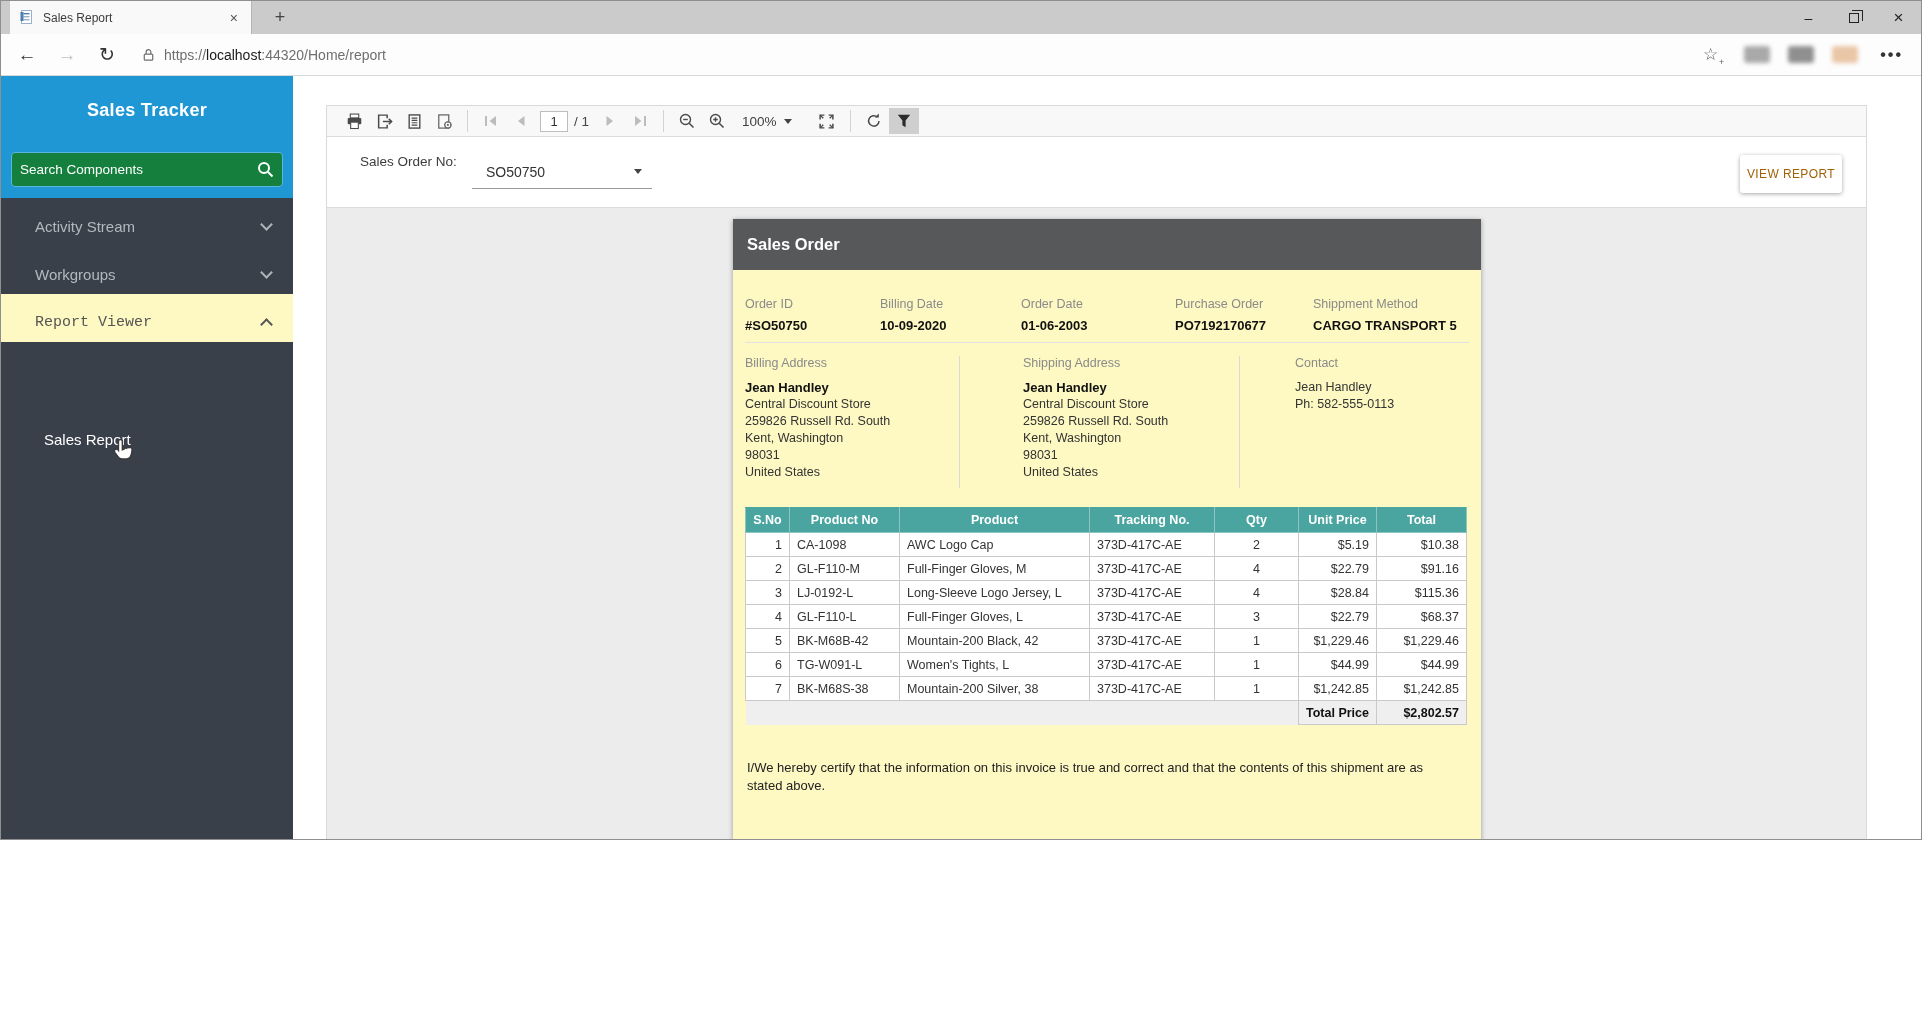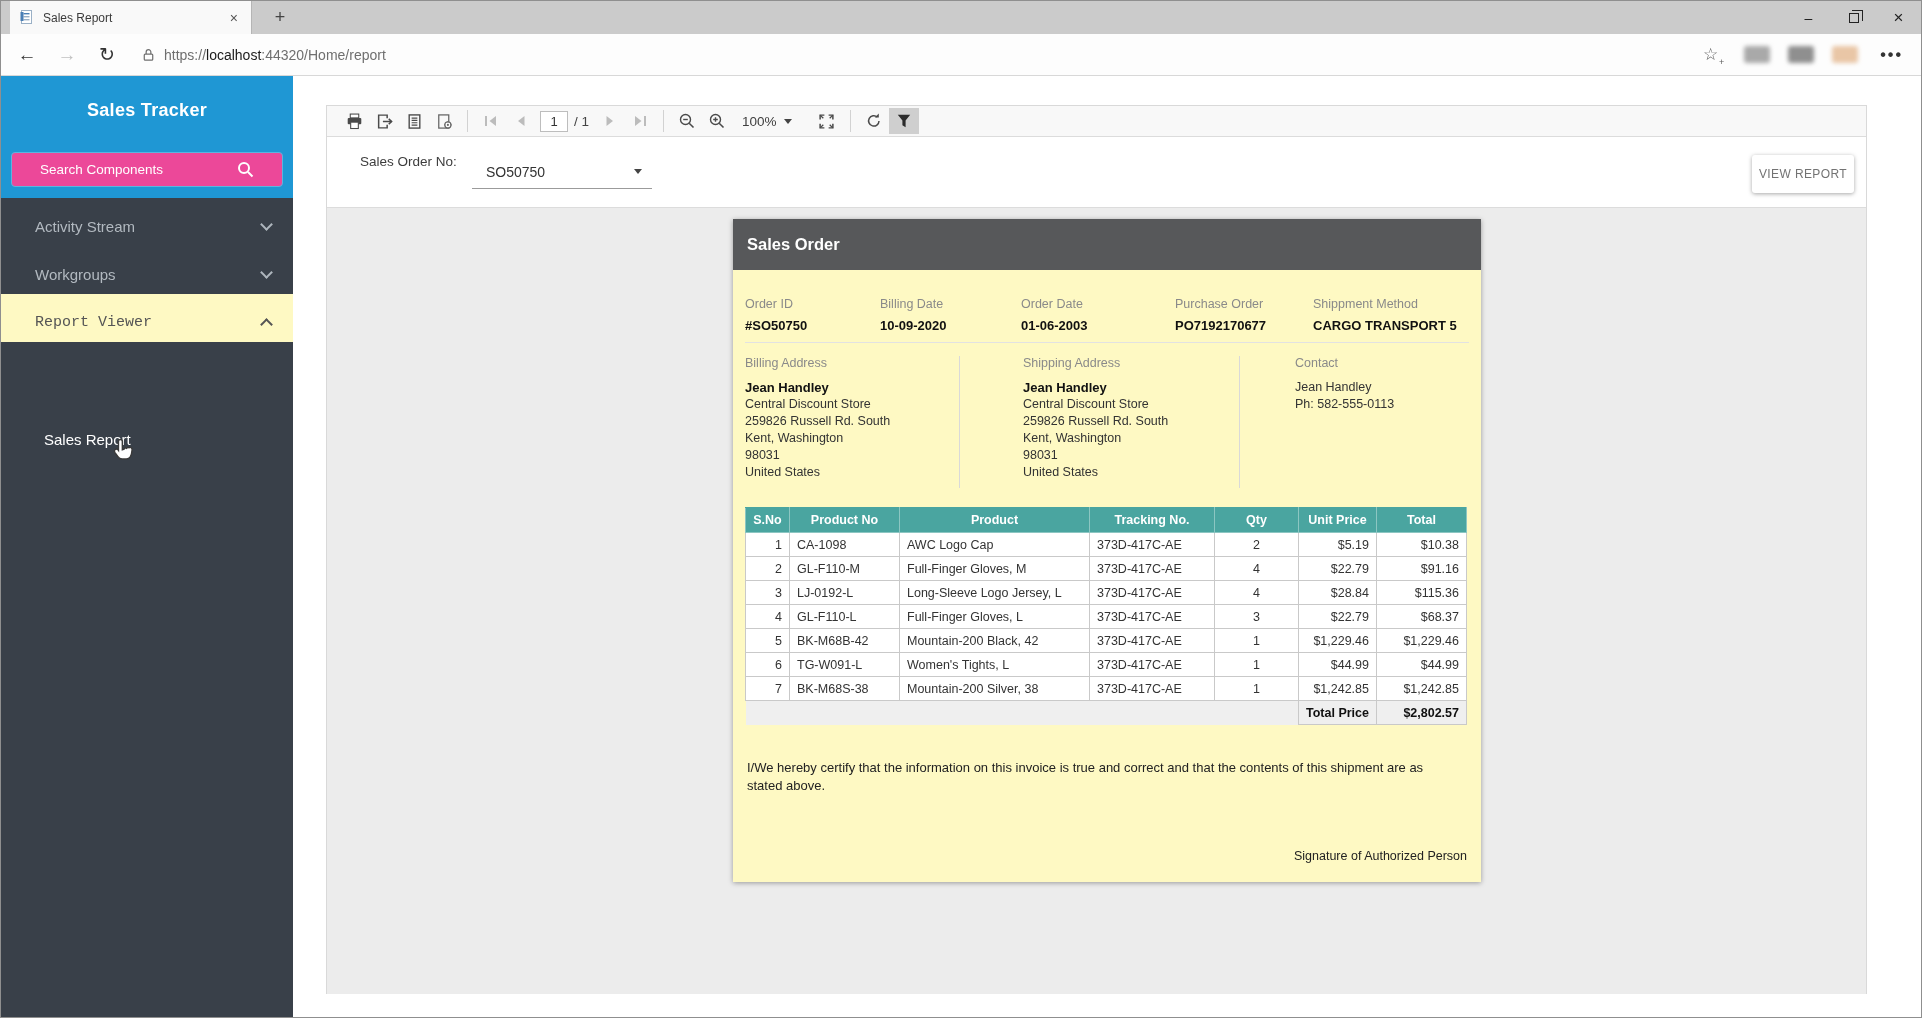--- a/index.html
+++ b/index.html
@@ -1,17 +1,17 @@
 <!DOCTYPE html>
 <html><head>
 <meta charset="utf-8">
 <style>
   * { margin:0; padding:0; box-sizing:border-box; }
   html,body { width:1922px; height:1018px; font-family:"Liberation Sans", sans-serif; background:#fff; }
-  .window { position:relative; width:1922px; height:1018px; border:1px solid #8f8f8f; overflow:hidden; background:#fff; }
+  .window { position:relative; width:1922px; height:840px; border:1px solid #8f8f8f; overflow:hidden; background:#fff; }
 
   
   .titlebar { position:absolute; left:0; top:0; width:100%; height:33px; background:#cbcbcb; }
   .tab { position:absolute; left:9px; top:0; width:242px; height:33px; background:#f9f9f9; display:flex; align-items:center; padding:0 10px; border-right:1px solid #b5b5b5; }
   .tab-title { font-size:12px; color:#3c3c3c; margin-left:9px; flex:1; white-space:nowrap; overflow:hidden; }
   .tab-close { color:#555; font-size:14px; cursor:default; padding:0 3px; }
   .newtab { position:absolute; left:262px; top:0; width:34px; height:33px; color:#444; font-size:18px; display:flex; align-items:center; justify-content:center; }
   .win-controls { position:absolute; right:0; top:0; height:33px; display:flex; }
   .win-btn { width:45px; height:33px; display:flex; align-items:center; justify-content:center; color:#222; font-size:14px; }
   .restore-glyph { width:10px; height:10px; border:1px solid #222; position:relative; background:#cbcbcb; }
@@ -25,21 +25,21 @@
   .url-text b { color:#1b1b1b; font-weight:normal; }
   .star { font-size:17px; color:#5f5f5f; position:relative; margin-right:26px; }
   .star::after { content:"+"; position:absolute; right:-6px; bottom:-2px; font-size:9px; color:#5f5f5f; }
   .ext-blob { width:26px; height:17px; border-radius:3px; margin-right:18px; filter:blur(2px); }
   .menu-dots { font-size:16px; color:#333; letter-spacing:2px; margin:0 18px 0 4px; font-weight:bold; }
 
   
   .sidebar { position:absolute; left:0; top:75px; width:292px; height:943px; background:#394049; }
   .sb-header { position:absolute; left:0; top:0; width:100%; height:122px; background:#1f97d4; }
   .sb-title { position:absolute; top:24px; width:100%; text-align:center; color:#fff; font-size:18px; font-weight:bold; letter-spacing:.3px; }
-  .sb-search { position:absolute; left:10px; right:10px; top:76px; height:35px; background:#ec4899; border:1px solid #5ab5e0; border-radius:4px; display:flex; align-items:center; padding:0 28px; }
+  .sb-search { position:absolute; left:10px; right:10px; top:76px; height:35px; background:#15803d; border:1px solid #5ab5e0; border-radius:4px; display:flex; align-items:center; padding:0 8px; }
   .sb-search-label { color:#fff; font-size:13.5px; flex:1; }
   .sb-item { position:absolute; left:0; width:100%; height:48px; display:flex; align-items:center; padding:8px 22px 0 34px; }
   .sb-item-label { flex:1; font-size:15px; color:#b2b9c0; }
   .chev { width:9px; height:9px; border-left:2px solid #aeb6bd; border-bottom:2px solid #aeb6bd; transform:rotate(-45deg); margin-top:-4px; }
   .chev.up { transform:rotate(135deg); border-color:#555; margin-top:4px; }
   .sb-item.active { background:#fef9c3;font-family:Liberation Mono, monospace; }
   .sb-item.active .sb-item-label { color:#555; }
   .sb-sub { position:absolute; left:0; top:338px; width:100%; height:50px; display:flex; align-items:center; padding-left:43px; }
   .sb-sub-label { color:#fff; font-size:15px; }
   .cursor-hand { position:absolute; left:110px; top:362px; }
@@ -53,21 +53,21 @@
   .tsep { width:1px; height:22px; background:#d2d2d2; margin:0 8px; }
   .page-input { width:28px; height:21px; border:1px solid #bdbdbd; background:#fff; text-align:center; font-size:13px; color:#333; font-family:"Liberation Sans",sans-serif; margin:0 6px 0 4px; }
   .page-total { font-size:13.5px; color:#444; margin-right:6px; }
   .zoom-val { font-size:13.5px; color:#404040; margin:0 7px 0 10px; }
   .caret-down { width:0; height:0; border-left:4.5px solid transparent; border-right:4.5px solid transparent; border-top:5px solid #444; margin-right:10px; }
 
   .rv-params { position:absolute; left:0; top:31px; width:100%; height:71px; background:#fff; border-bottom:1px solid #dcdcdc; }
   .param-label { position:absolute; left:33px; top:17px; font-size:13.5px; color:#3d3d3d; }
   .param-select { position:absolute; left:145px; top:18px; width:180px; height:34px; border-bottom:1px solid #9b9b9b; display:flex; align-items:center; padding:0 10px 0 14px; }
   .param-value { flex:1; font-size:14px; color:#333; }
-  .view-report-btn { position:absolute; right:12px; top:18px; width:102px; height:38px; background:#fff; border:none; border-radius:3px; box-shadow:0 1px 4px rgba(0,0,0,.35); font-size:12px; color:#737373; letter-spacing:.4px; font-family:"Liberation Sans",sans-serif; }
+  .view-report-btn { position:absolute; right:24px; top:18px; width:102px; height:38px; background:#fff; border:none; border-radius:3px; box-shadow:0 1px 4px rgba(0,0,0,.35); font-size:12px; color:#a16207; letter-spacing:.4px; font-family:"Liberation Sans",sans-serif; }
 
   .rv-pagearea { position:absolute; left:0; top:102px; width:100%; height:786px; background:#ececec; }
   .report-page { position:absolute; left:406px; top:11px; width:748px; height:663px; background:#fef9c3; box-shadow:0 1px 5px rgba(0,0,0,.35); }
 
   .rp-header { position:absolute; left:0; top:0; width:100%; height:51px; background:#57585a; display:flex; align-items:center; padding-left:14px; }
   .rp-title { color:#fff; font-size:16.5px; font-weight:bold; }
 
   .rp-info { position:absolute; left:12px; top:70px; width:724px; height:54px; border-bottom:1px solid #e2e2e2; }
   .info-col { position:absolute; top:8px; }
   .info-label { font-size:12.5px; color:#8a8a8a; }

